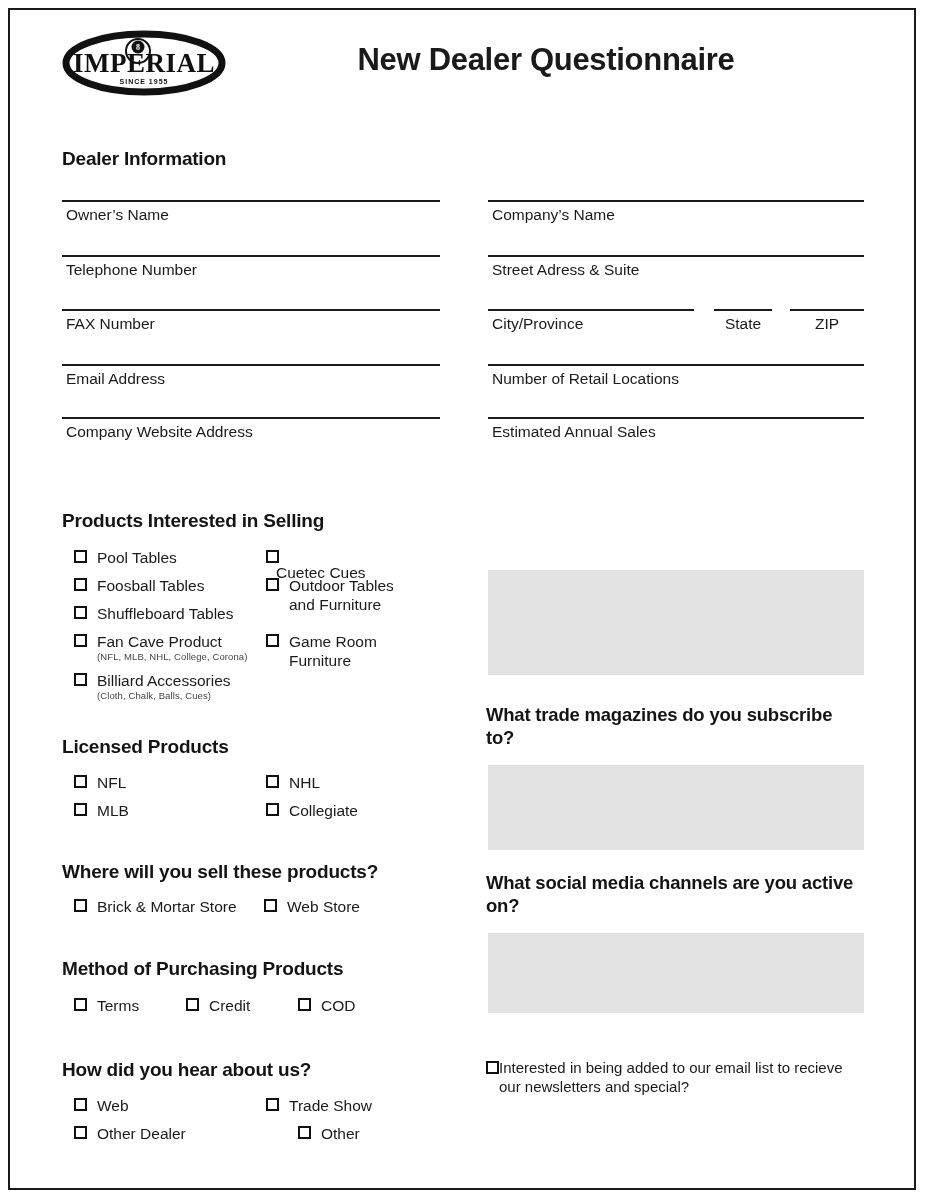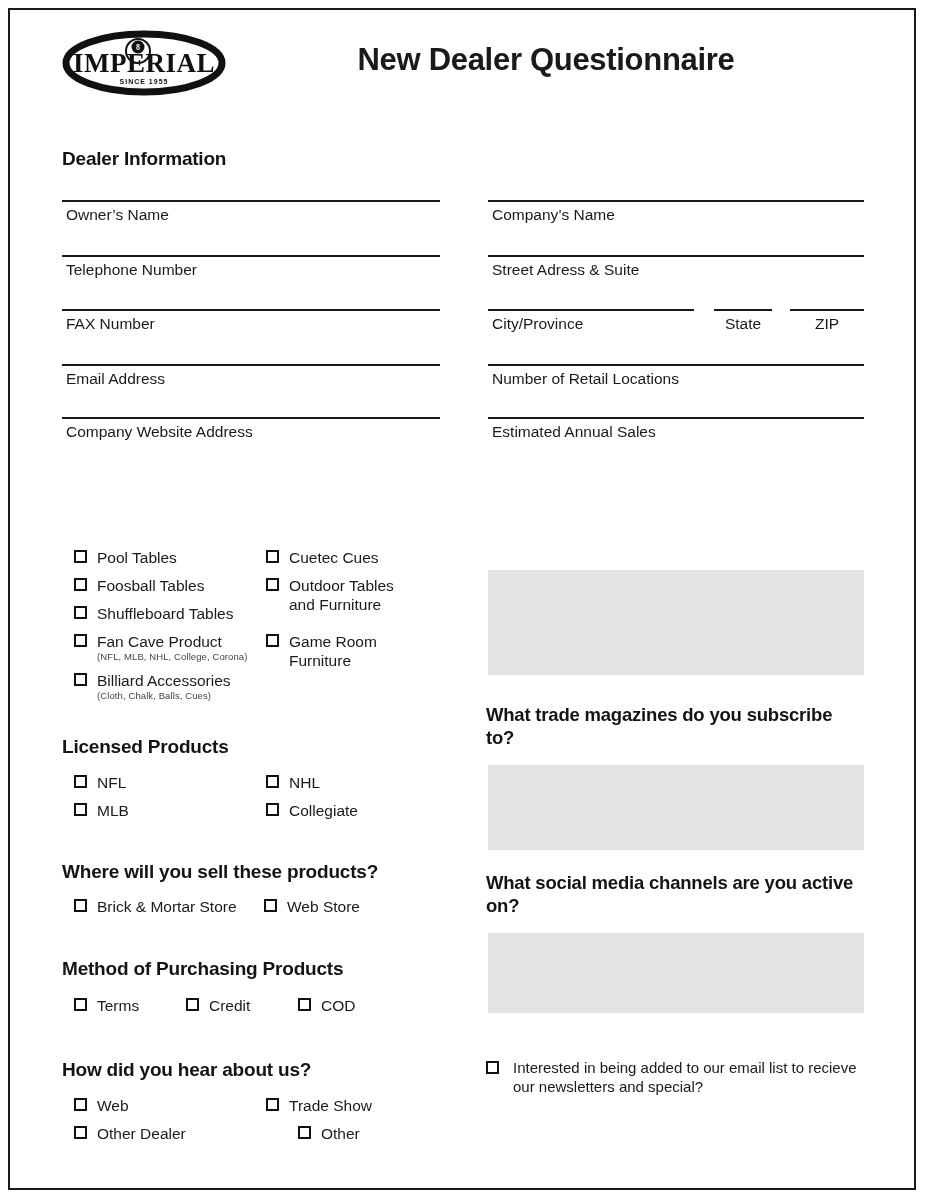--- a/index.html
+++ b/index.html
@@ -144,21 +144,21 @@
   }
 
   
   .optin {
     position: absolute;
     display: flex;
     align-items: flex-start;
   }
   .optin .checkbox { margin-top: 3px; }
   .optin .optin-text {
-    margin-left: 14px;
+    margin-left: 0;
     font-size: 15px;
     line-height: 19px;
     color: #1a1a1a;
     width: 352px;
   }
 </style>
 </head>
 <body>
 
 <div class="page-frame">
@@ -227,20 +227,21 @@
 
   <div class="field" style="left:478px; top:354px; width:376px;">
     <div class="rule" style="width:376px;"></div>
     <div class="flabel">Number of Retail Locations</div>
   </div>
   <div class="field" style="left:478px; top:407px; width:376px;">
     <div class="rule" style="width:376px;"></div>
     <div class="flabel">Estimated Annual Sales</div>
   </div>
 
+  <div class="sec-head" style="left:52px; top:500px;">Products Interested in Selling</div>
 
   <div class="cb-row" style="left:64px; top:538px;">
     <span class="checkbox"></span>
     <span class="cb-text">Pool Tables</span>
   </div>
   <div class="cb-row" style="left:64px; top:566px;">
     <span class="checkbox"></span>
     <span class="cb-text">Foosball Tables</span>
   </div>
   <div class="cb-row" style="left:64px; top:594px;">
@@ -255,21 +256,21 @@
     </span>
   </div>
   <div class="cb-row" style="left:64px; top:622px;">
     <span class="checkbox"></span>
     <span class="cb-text">
       <span>Fan Cave Product</span>
       <span class="cb-sub">(NFL, MLB, NHL, College, Corona)</span>
     </span>
   </div>
 
-  <div class="cb-row" style="left:256px; top:538px;">
+  <div class="cb-row" style="left:256px; top:538px;flex-direction:column;">
     <span class="checkbox"></span>
     <span class="cb-text">Cuetec Cues</span>
   </div>
   <div class="cb-row" style="left:256px; top:566px; width:130px;">
     <span class="checkbox"></span>
     <span class="cb-text wrap">Outdoor Tables and Furniture</span>
   </div>
   <div class="cb-row" style="left:256px; top:622px; width:120px;">
     <span class="checkbox"></span>
     <span class="cb-text wrap">Game Room Furniture</span>

